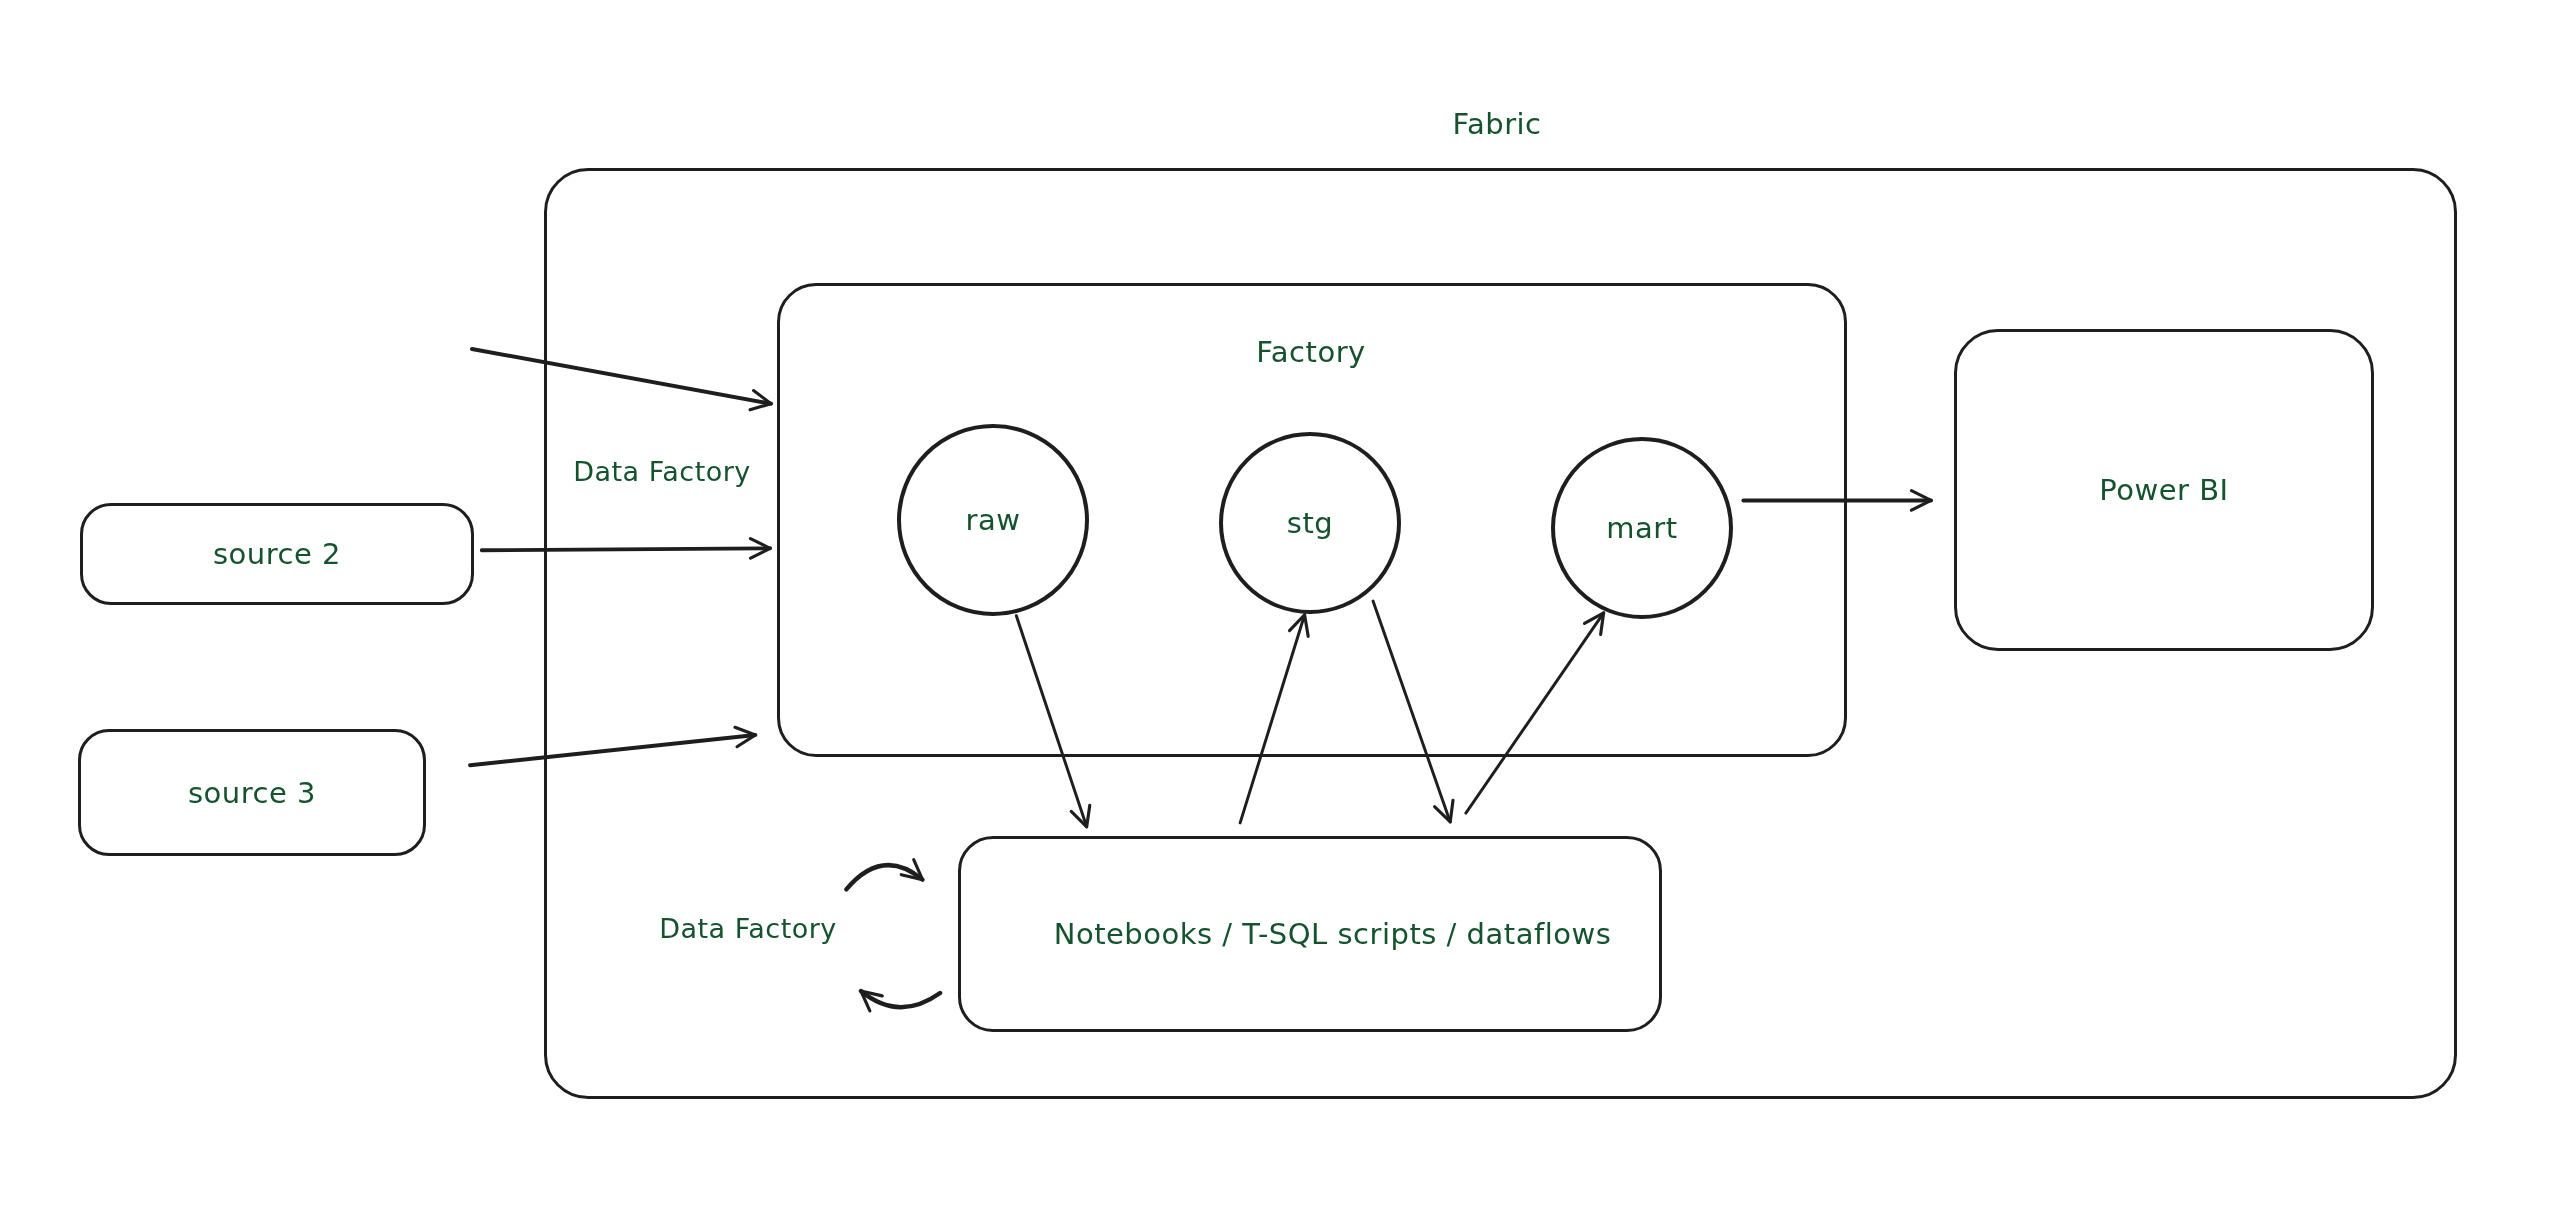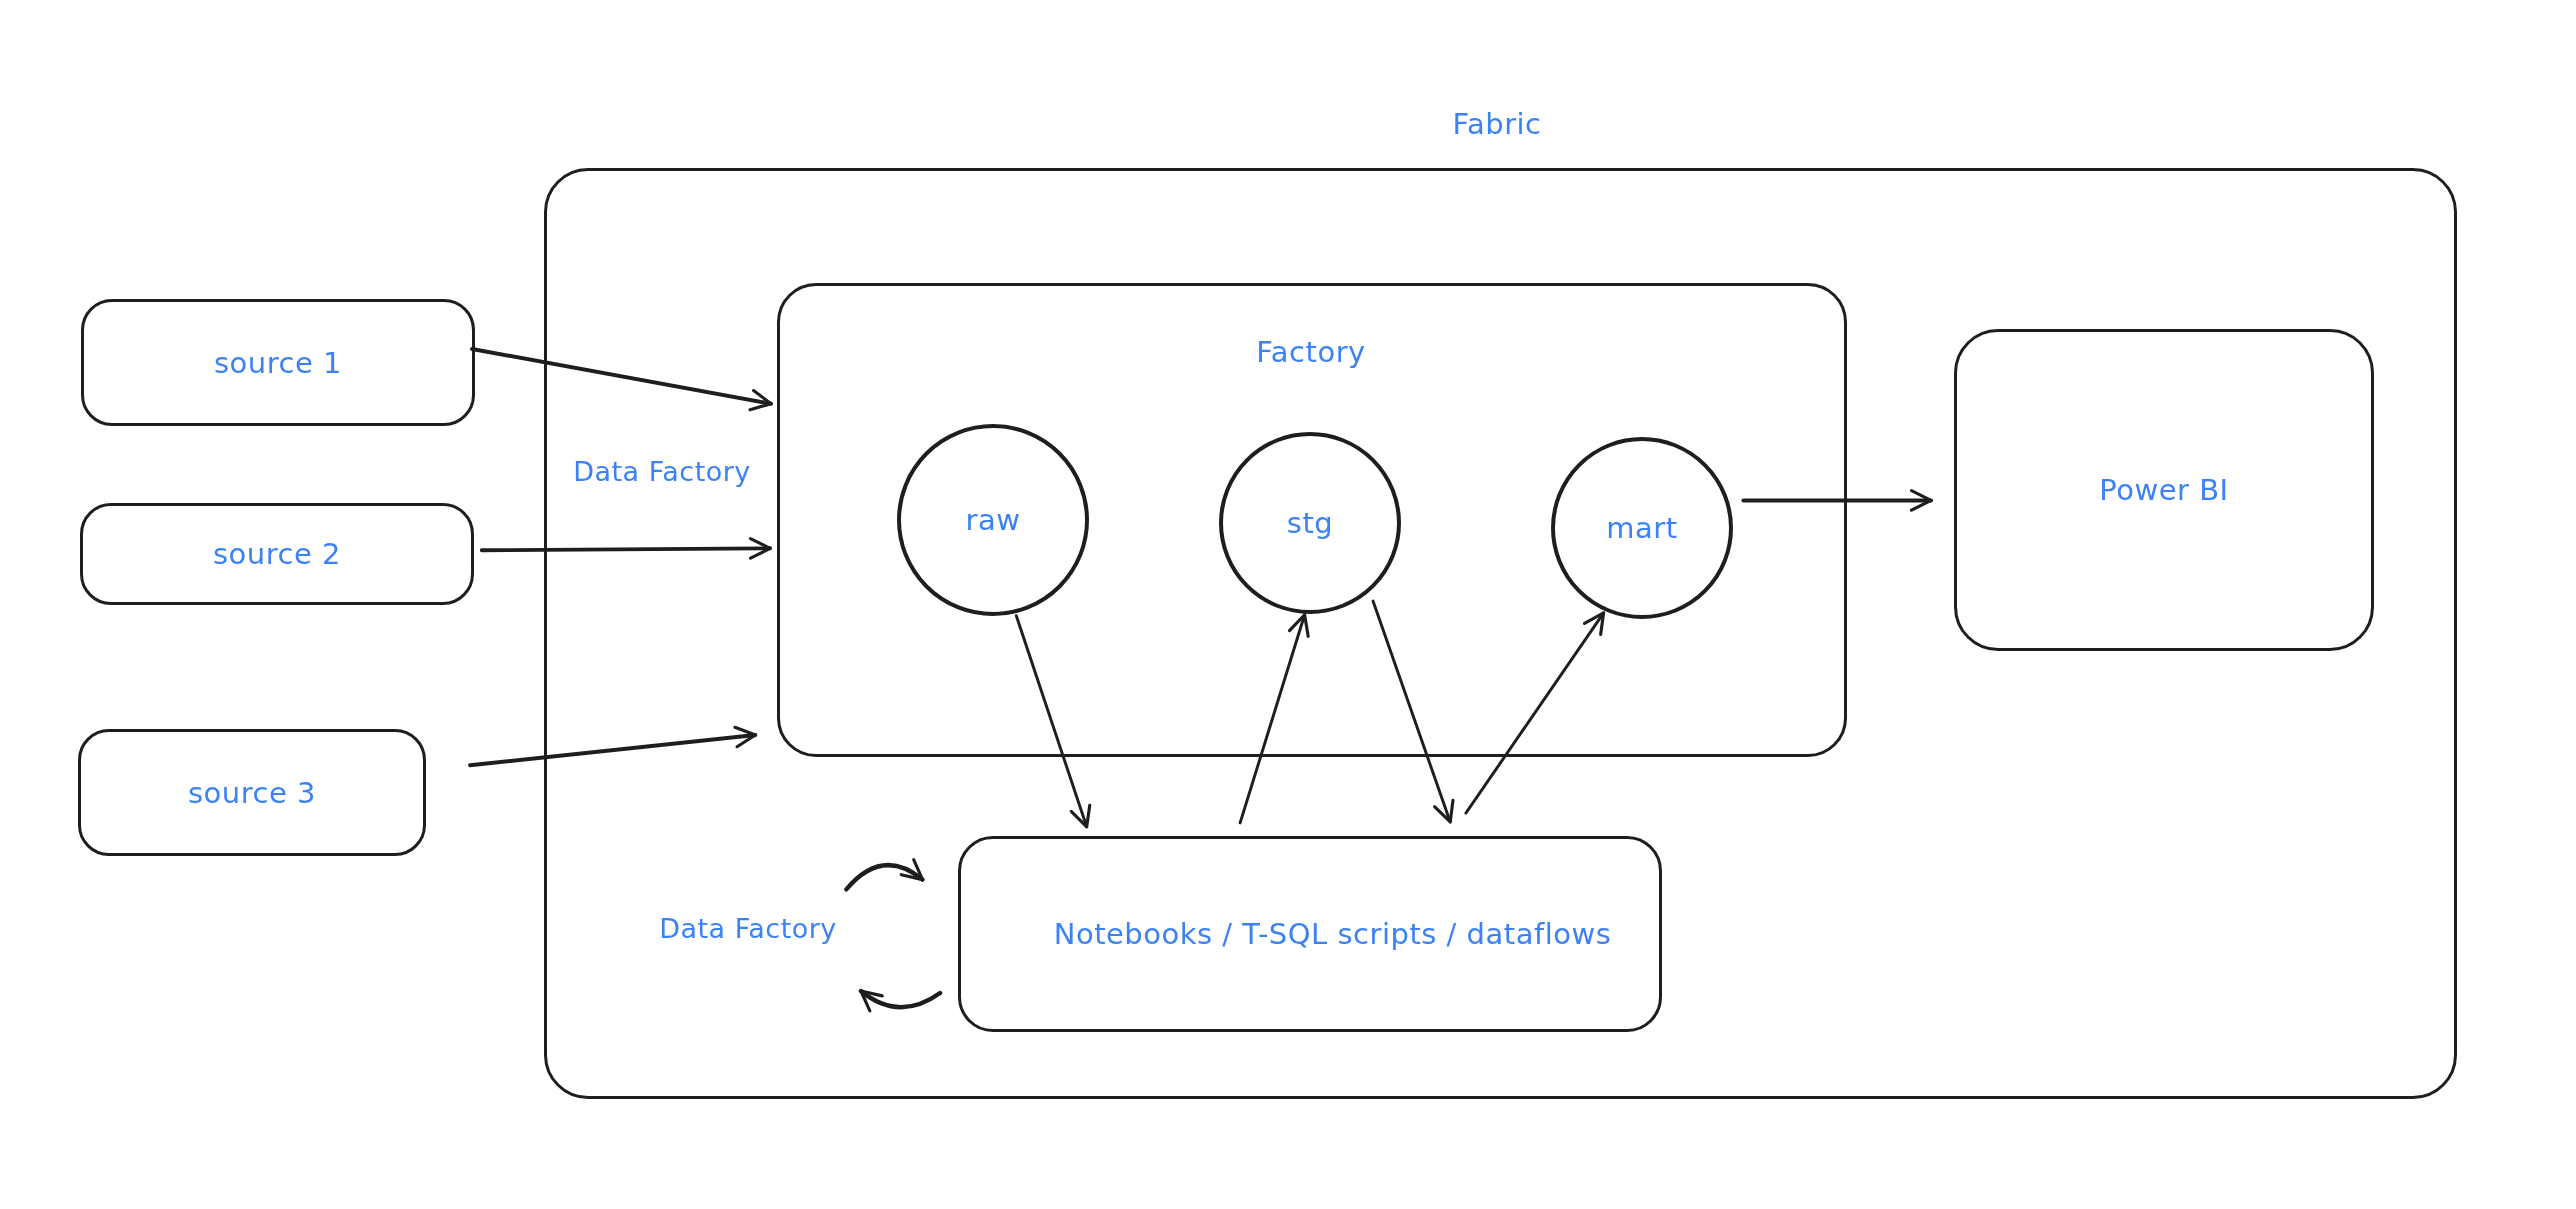--- a/index.html
+++ b/index.html
@@ -2,21 +2,21 @@
 <html><head>
 <meta charset="utf-8">
 <style>
   html, body { margin: 0; padding: 0; background: #ffffff; }
   .canvas {
     position: relative;
     width: 2576px;
     height: 1210px;
     background: #ffffff;
     font-family: "DejaVu Sans", sans-serif;
-    color: #3b82f6;
+    color: #14532d;
     overflow: hidden;
   }
   .shape {
     position: absolute;
     border: 3.9px solid #1e1e1e;
     background: #ffffff;
     box-sizing: border-box;
     display: flex;
     align-items: center;
     justify-content: center;
@@ -64,23 +64,20 @@
   #notebooks-box { left: 958px;  top: 836px; width: 704px; height: 196px; border-radius: 35px; padding-left: 45px; }
 </style>
 </head>
 <body>
 
 <div class="canvas">
 
   <div id="fabric-box" class="shape big-rounded"></div>
   <div id="fabric-label" class="lbl fs30">Fabric</div>
 
-  <div id="source1-box" class="shape rounded">
-    <span class="node-text">source 1</span>
-  </div>
   <div id="source2-box" class="shape rounded">
     <span class="node-text">source 2</span>
   </div>
   <div id="source3-box" class="shape rounded">
     <span class="node-text">source 3</span>
   </div>
 
   <div id="df-ingest-label" class="lbl fs28">Data Factory</div>
   <div id="df-transform-label" class="lbl fs28">Data Factory</div>
 

